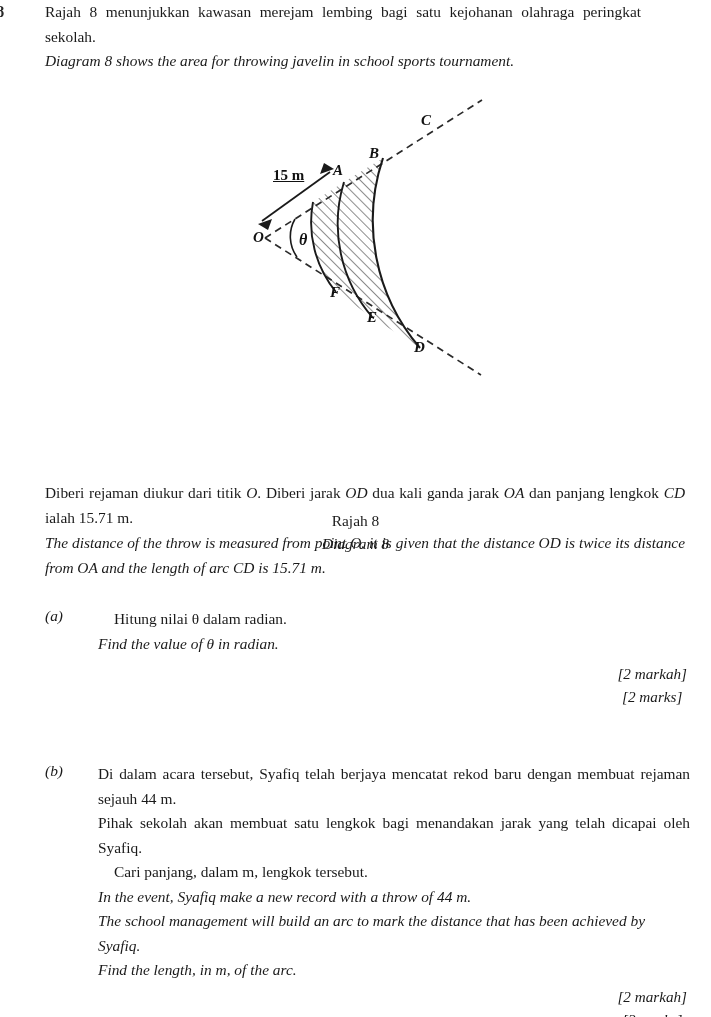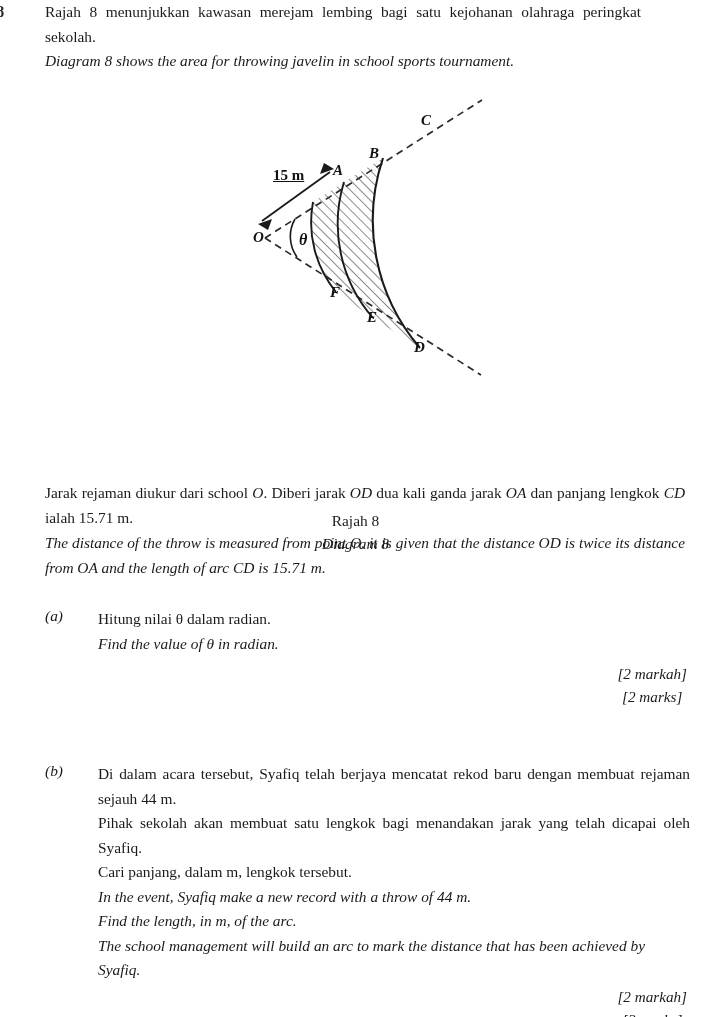--- a/index.html
+++ b/index.html
@@ -75,21 +75,21 @@
     font-size: 15.4px;
     font-style: italic;
   }
   .part .body {
     margin-left: 53px;
     width: 592px;
     font-size: 15.4px;
     line-height: 24.5px;
     text-align: justify;
   }
-  .part .body .l { display: block; }
+  .part .body .l { display: block; margin-left: 16px; }
   .part .body .lj { display: block; text-align: justify; }
   .part .body .en { display: block; font-style: italic; text-align: left; }
 
   .marks {
     position: absolute;
     right: 24px;
     font-size: 15.2px;
     text-align: center;
     line-height: 23px;
     white-space: nowrap;
@@ -200,21 +200,21 @@
     <span class="diag-label" style="left:367px; top:222px;">E</span>
     <span class="diag-label" style="left:414px; top:252px;">D</span>
 
     <div class="fig-caption">
       <span class="my">Rajah 8</span>
       <span class="en">Diagram 8</span>
     </div>
   </div>
 
   <div class="given">
-    <span class="line-my"><span>Jarak rejaman diukur dari school </span><span class="it">O</span><span>. Diberi jarak </span><span class="it">OD</span><span> dua kali ganda jarak </span><span class="it">OA</span><span> dan panjang lengkok </span><span class="it">CD</span><span> ialah 15.71 m.</span></span>
+    <span class="line-my"><span>Diberi rejaman diukur dari titik </span><span class="it">O</span><span>. Diberi jarak </span><span class="it">OD</span><span> dua kali ganda jarak </span><span class="it">OA</span><span> dan panjang lengkok </span><span class="it">CD</span><span> ialah 15.71 m.</span></span>
     <span class="line-en">The distance of the throw is measured from point O. it is given that the distance OD is twice its distance from OA and the length of arc CD is 15.71 m.</span>
   </div>
 
   <div class="part" style="top:607px;">
     <span class="label">(a)</span>
     <div class="body">
       <span class="l">Hitung nilai θ dalam radian.</span>
       <span class="en">Find the value of θ in radian.</span>
     </div>
   </div>
@@ -223,22 +223,22 @@
     <span class="m"><span class="w">[2 marks]</span></span>
   </div>
 
   <div class="part" style="top:762px;">
     <span class="label">(b)</span>
     <div class="body">
       <span class="lj">Di dalam acara tersebut, Syafiq telah berjaya mencatat rekod baru dengan membuat rejaman sejauh 44 m.</span>
       <span class="lj">Pihak sekolah akan membuat satu lengkok bagi menandakan jarak yang telah dicapai oleh Syafiq.</span>
       <span class="l">Cari panjang, dalam m, lengkok tersebut.</span>
       <span class="en">In the event, Syafiq make a new record with a throw of 44 m.</span>
+      <span class="en">The school management will build an arc to mark the distance that has been achieved by Syafiq.</span>
       <span class="en">Find the length, in m, of the arc.</span>
-      <span class="en">The school management will build an arc to mark the distance that has been achieved by Syafiq.</span>
     </div>
   </div>
   <div class="marks" style="top:985px;">
     <span class="m"><span class="w">[2 markah]</span></span>
     <span class="m"><span class="w">[2 marks]</span></span>
   </div>
 
 </div>
 
 </body></html>

